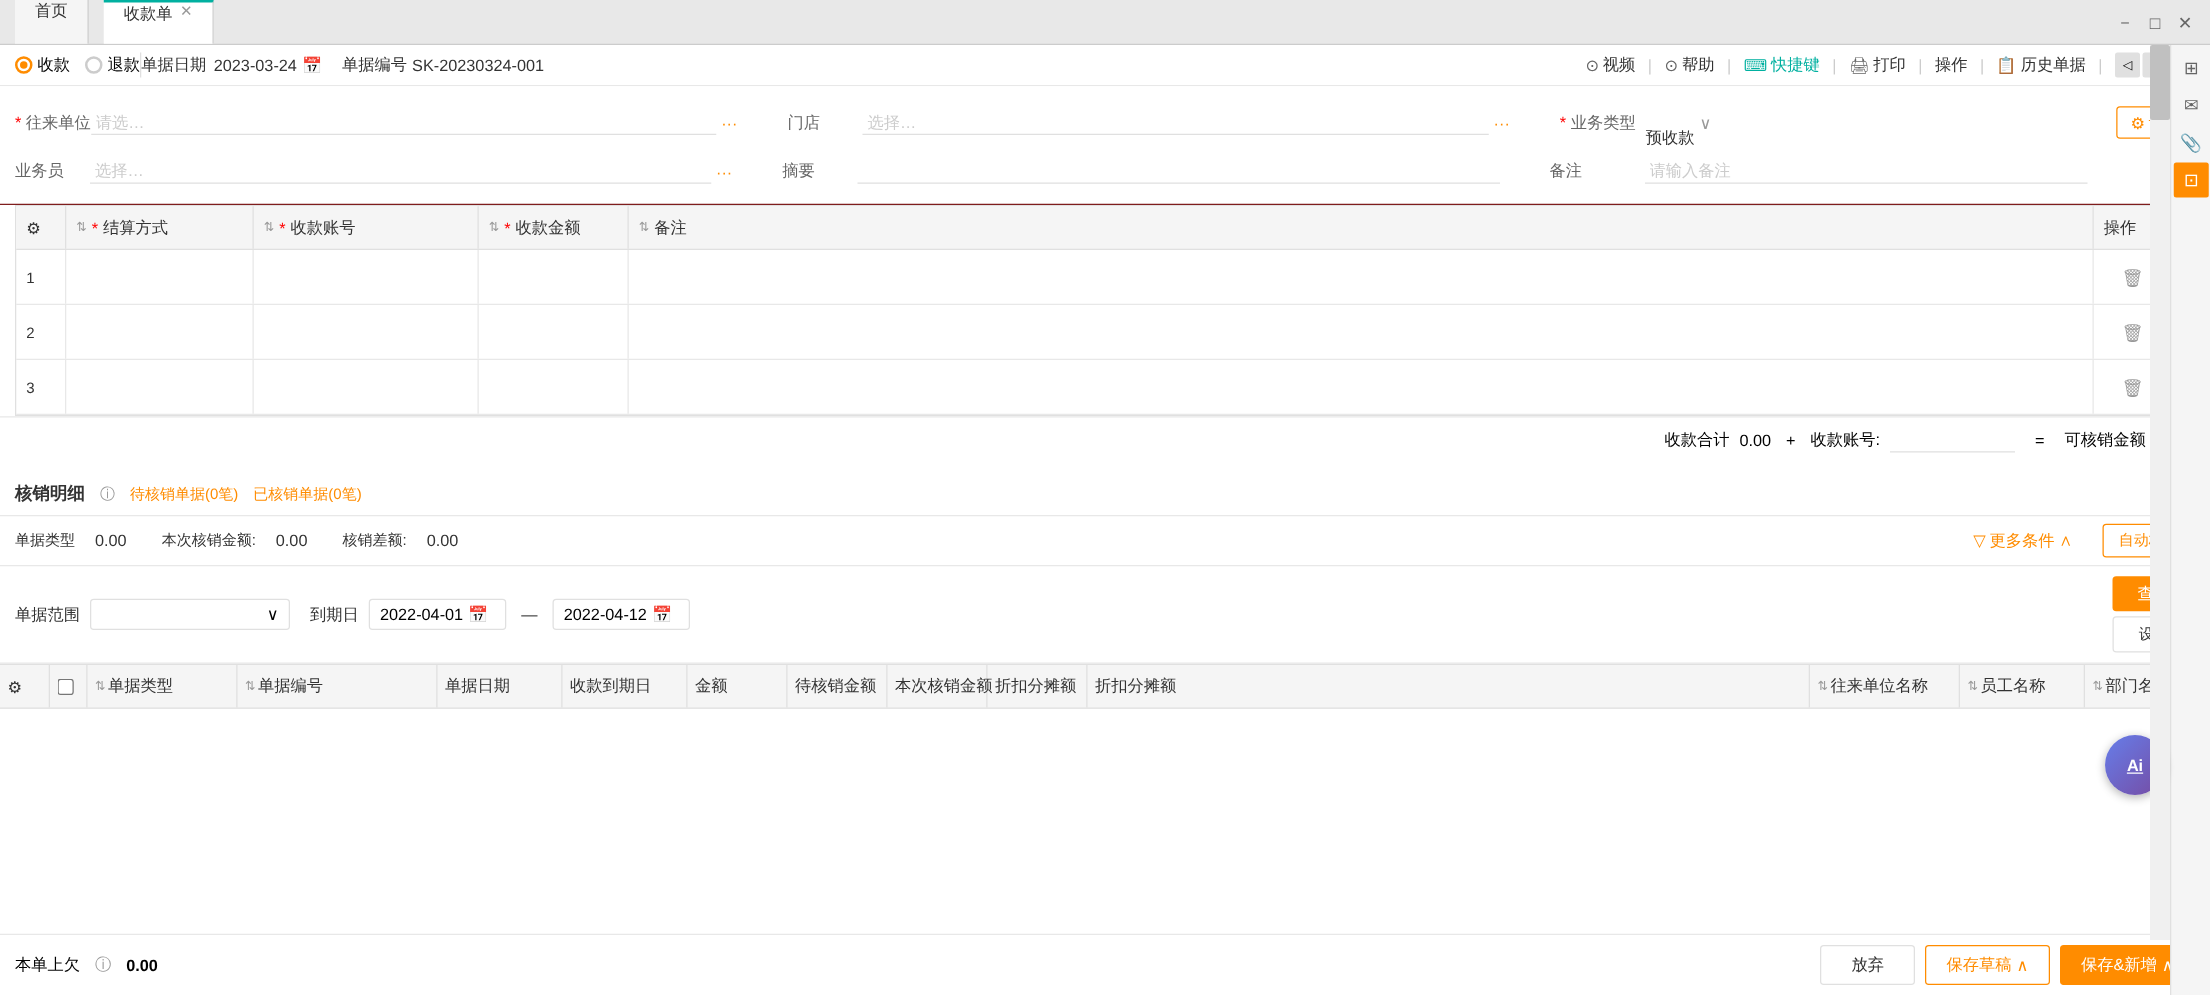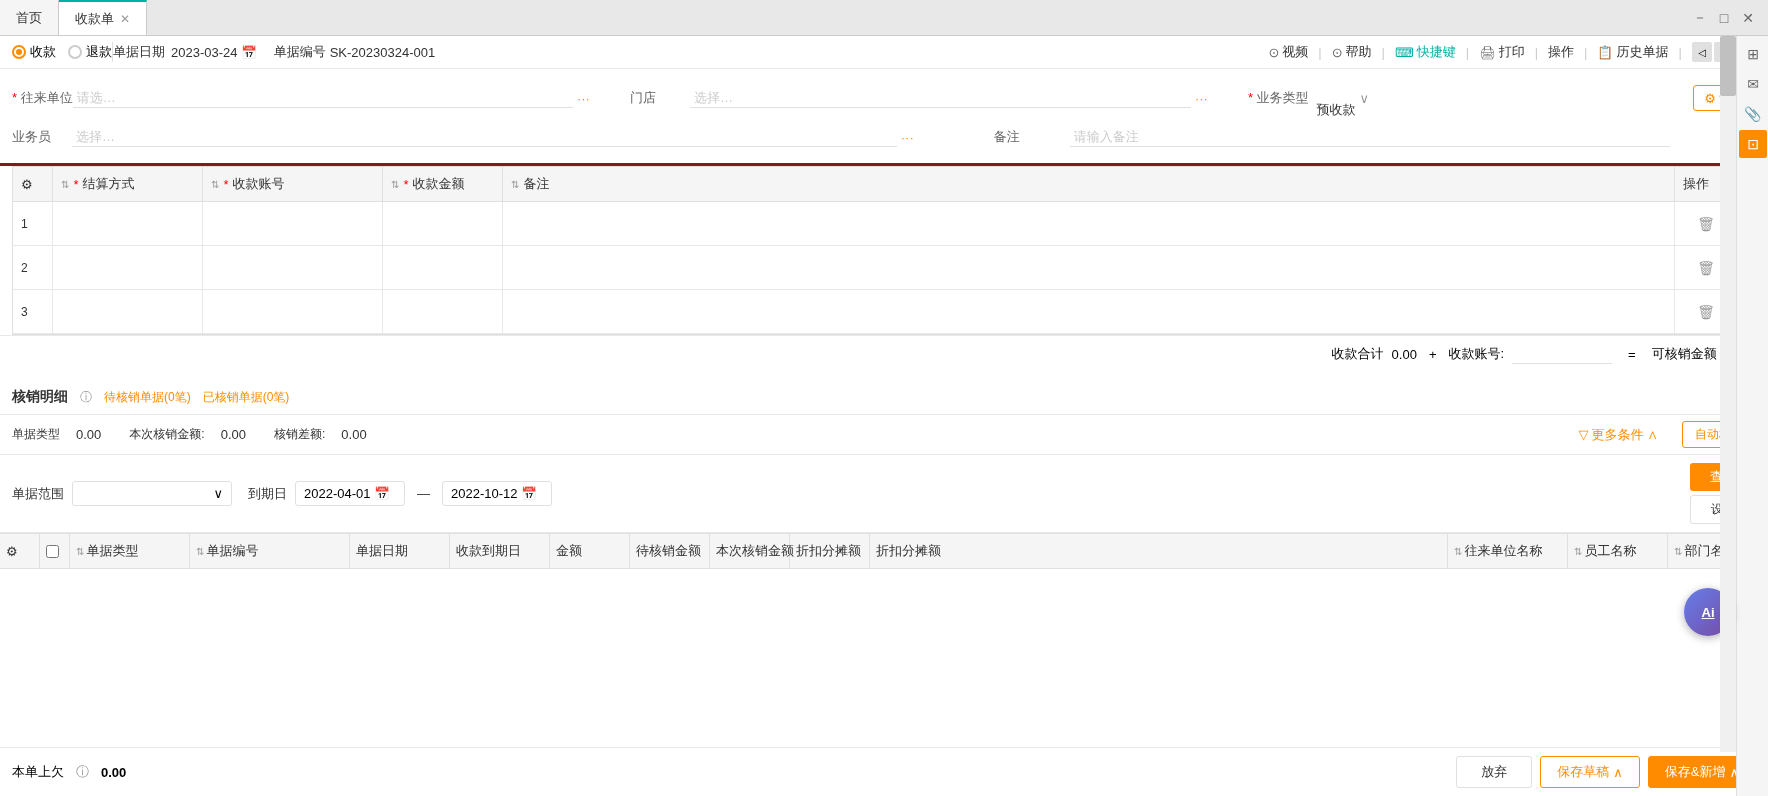--- a/index.html
+++ b/index.html
@@ -8,27 +8,28 @@
     
     .tab-bar {
       display: flex;
       align-items: center;
       background: #e8e8e8;
       height: 36px;
       border-bottom: 1px solid #ccc;
     }
     .tab-item {
       display: flex;
-      align-items: center;
+      align-items: flex-start;
       padding: 0 16px;
       height: 100%;
       cursor: pointer;
       font-size: 13px;
       color: #333;
       border-right: 1px solid #ccc;
+      margin-left: 12px;
     }
     .tab-item.home {
       background: #f5f5f5;
       color: #333;
     }
     .tab-item.active {
       background: #fff;
       color: #333;
       border-top: 2px solid #00b0a0;
     }
@@ -126,21 +127,21 @@
       background: #e0e0e0;
       display: flex; align-items: center; justify-content: center;
       cursor: pointer; border-radius: 2px; font-size: 10px;
     }
     .layout-icon.active { background: #ff8c00; color: #fff; }
 
     
     .form-area {
       padding: 8px 12px;
       background: #fff;
-      border-bottom: 3px solid #7f1d1d;
+      border-bottom: 1px solid #7f1d1d;
     }
     .form-row {
       display: flex;
       align-items: center;
       margin-bottom: 8px;
       gap: 0;
     }
     .form-field {
       display: flex;
       align-items: center;
@@ -614,20 +615,24 @@
         </button>
       </div>
     </div>
     <div class="form-row">
       <div class="form-field" style="flex:2">
         <span class="field-label">业务员</span>
         <input class="field-input" type="text" placeholder="选择…" style="">
         <span class="field-dots">···</span>
       </div>
       <div class="field-separator"></div>
+      <div class="form-field" style="flex:2">
+        <span class="field-label">摘要</span>
+        <input class="field-input" type="text" style="">
+      </div>
       <div class="field-separator"></div>
       <div class="form-field" style="flex:1.5">
         <span class="field-label">备注</span>
         <input class="field-input" type="text" style="margin-left: 16px;" placeholder="请输入备注">
       </div>
       <div style="width:86px;"></div>
     </div>
   </div>
 
   <div class="table-container">
@@ -741,21 +746,21 @@
         </div>
       </div>
       <div class="filter-field">
         <span class="filter-label">到期日</span>
         <div class="filter-date-input">
           <span>2022-04-01</span>
           <span style="color:#999;">📅</span>
         </div>
         <span class="date-sep">—</span>
         <div class="filter-date-input">
-          <span>2022-10-12</span>
+          <span>2022-04-12</span>
           <span style="color:#999;">📅</span>
         </div>
       </div>
       <div class="filter-actions">
         <button class="query-btn">查询</button>
         <button class="settings-btn2">设置</button>
       </div>
     </div>
 
     <div class="wo-table-header">

